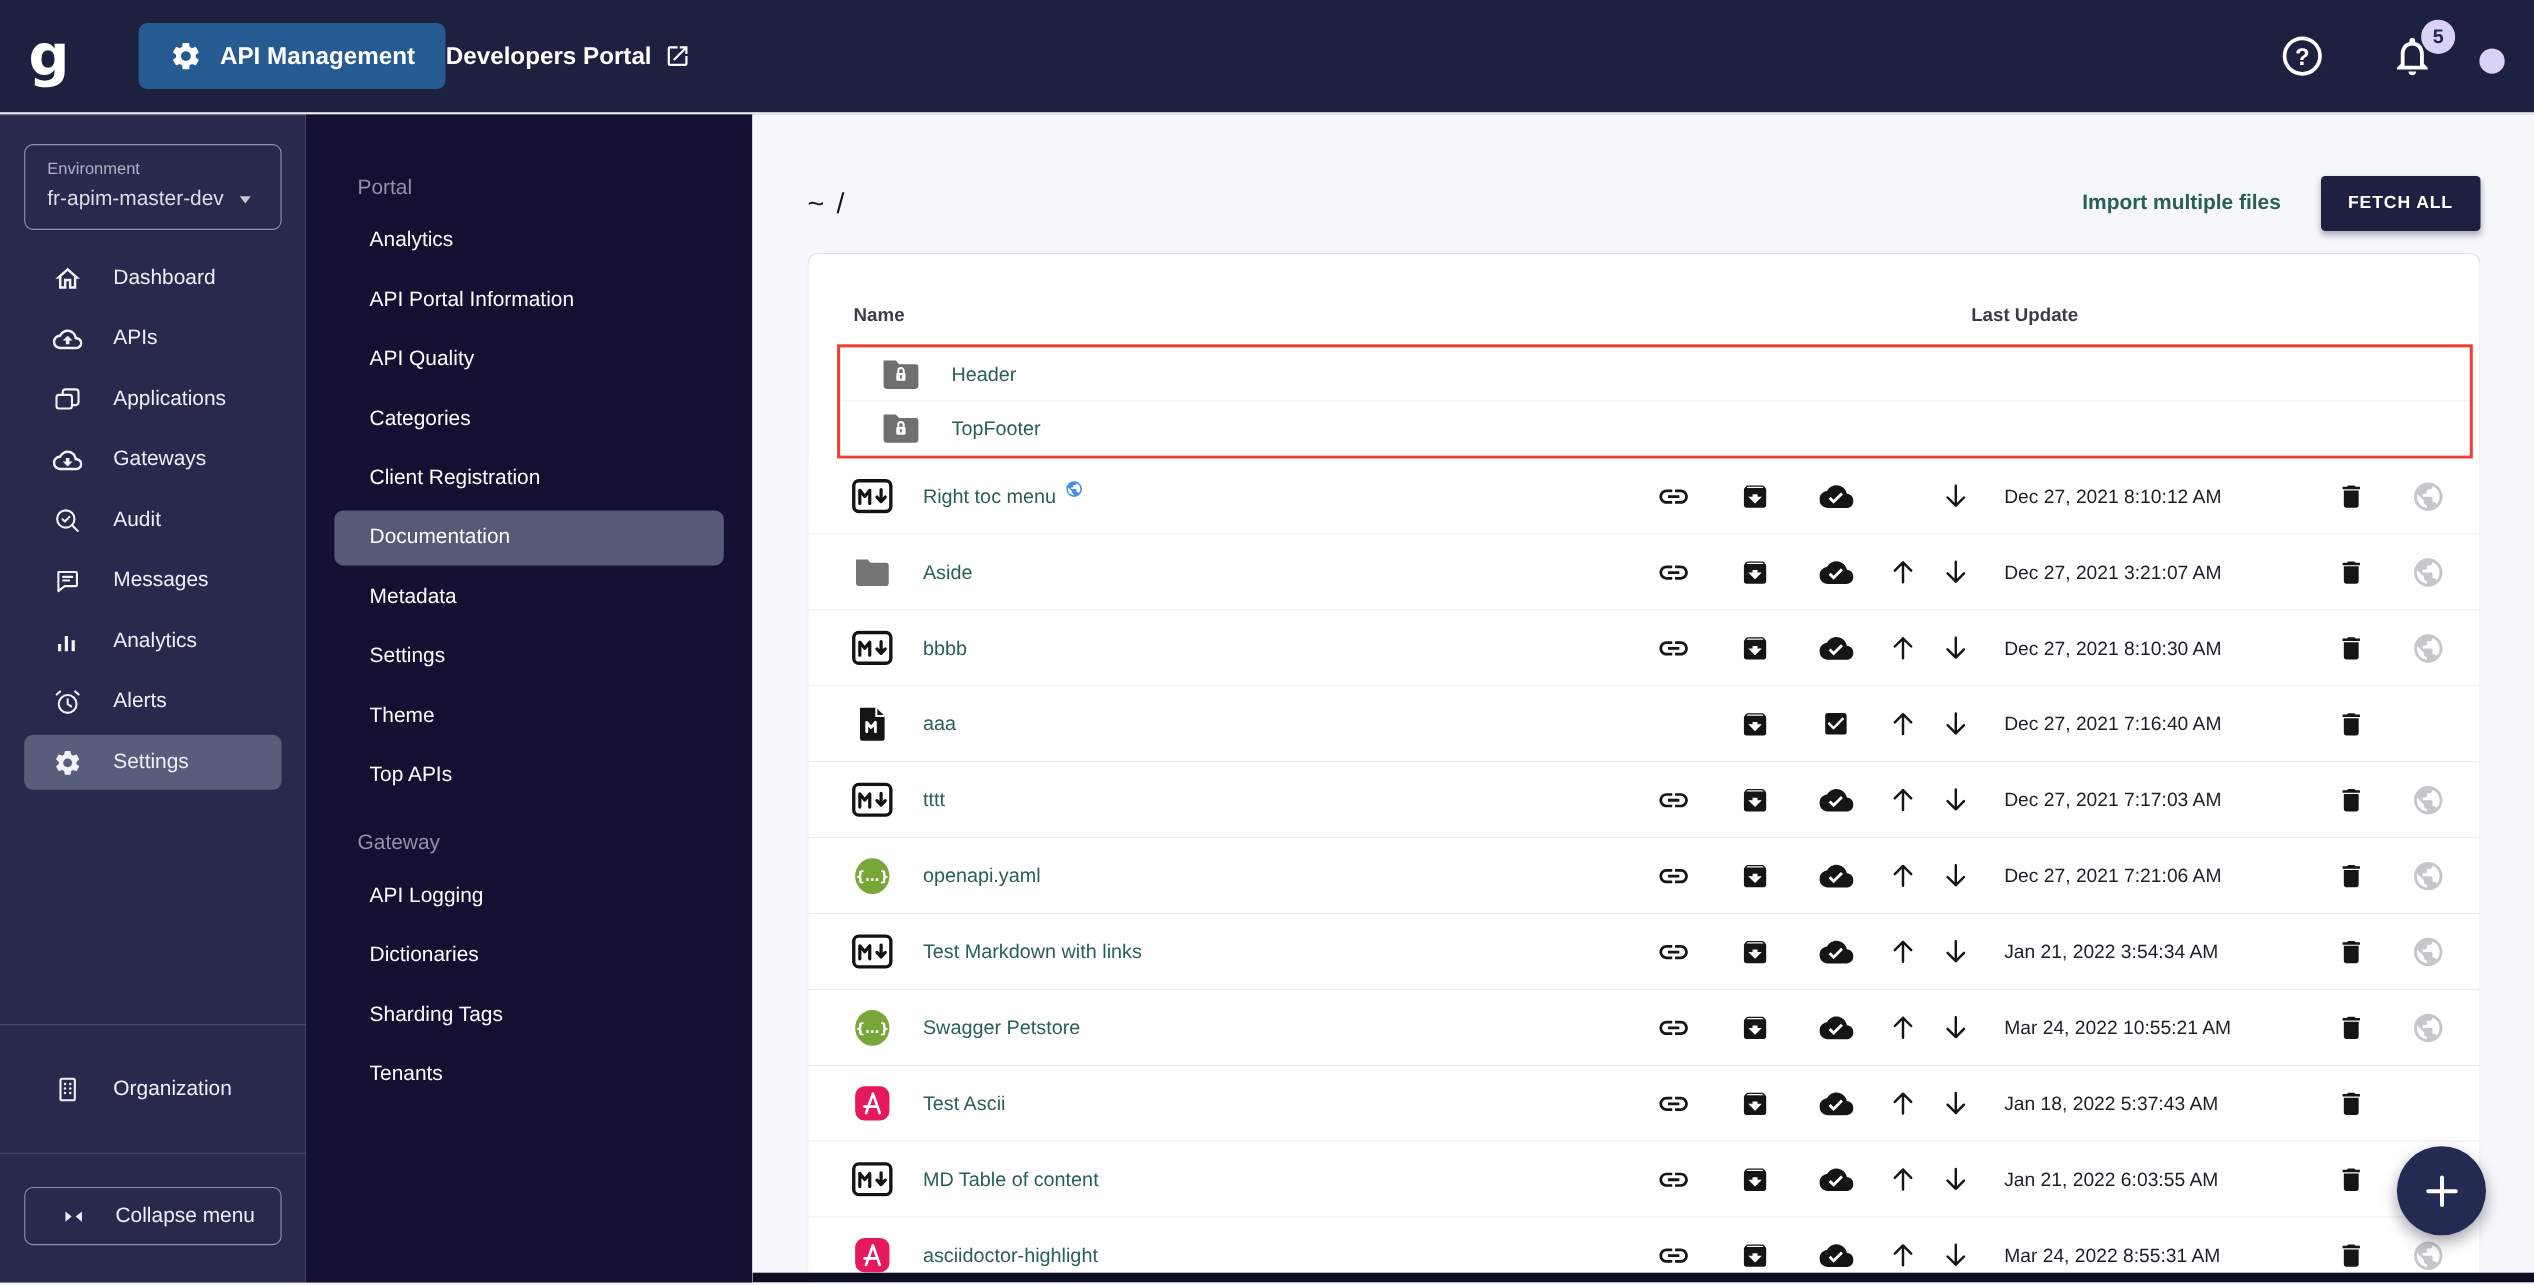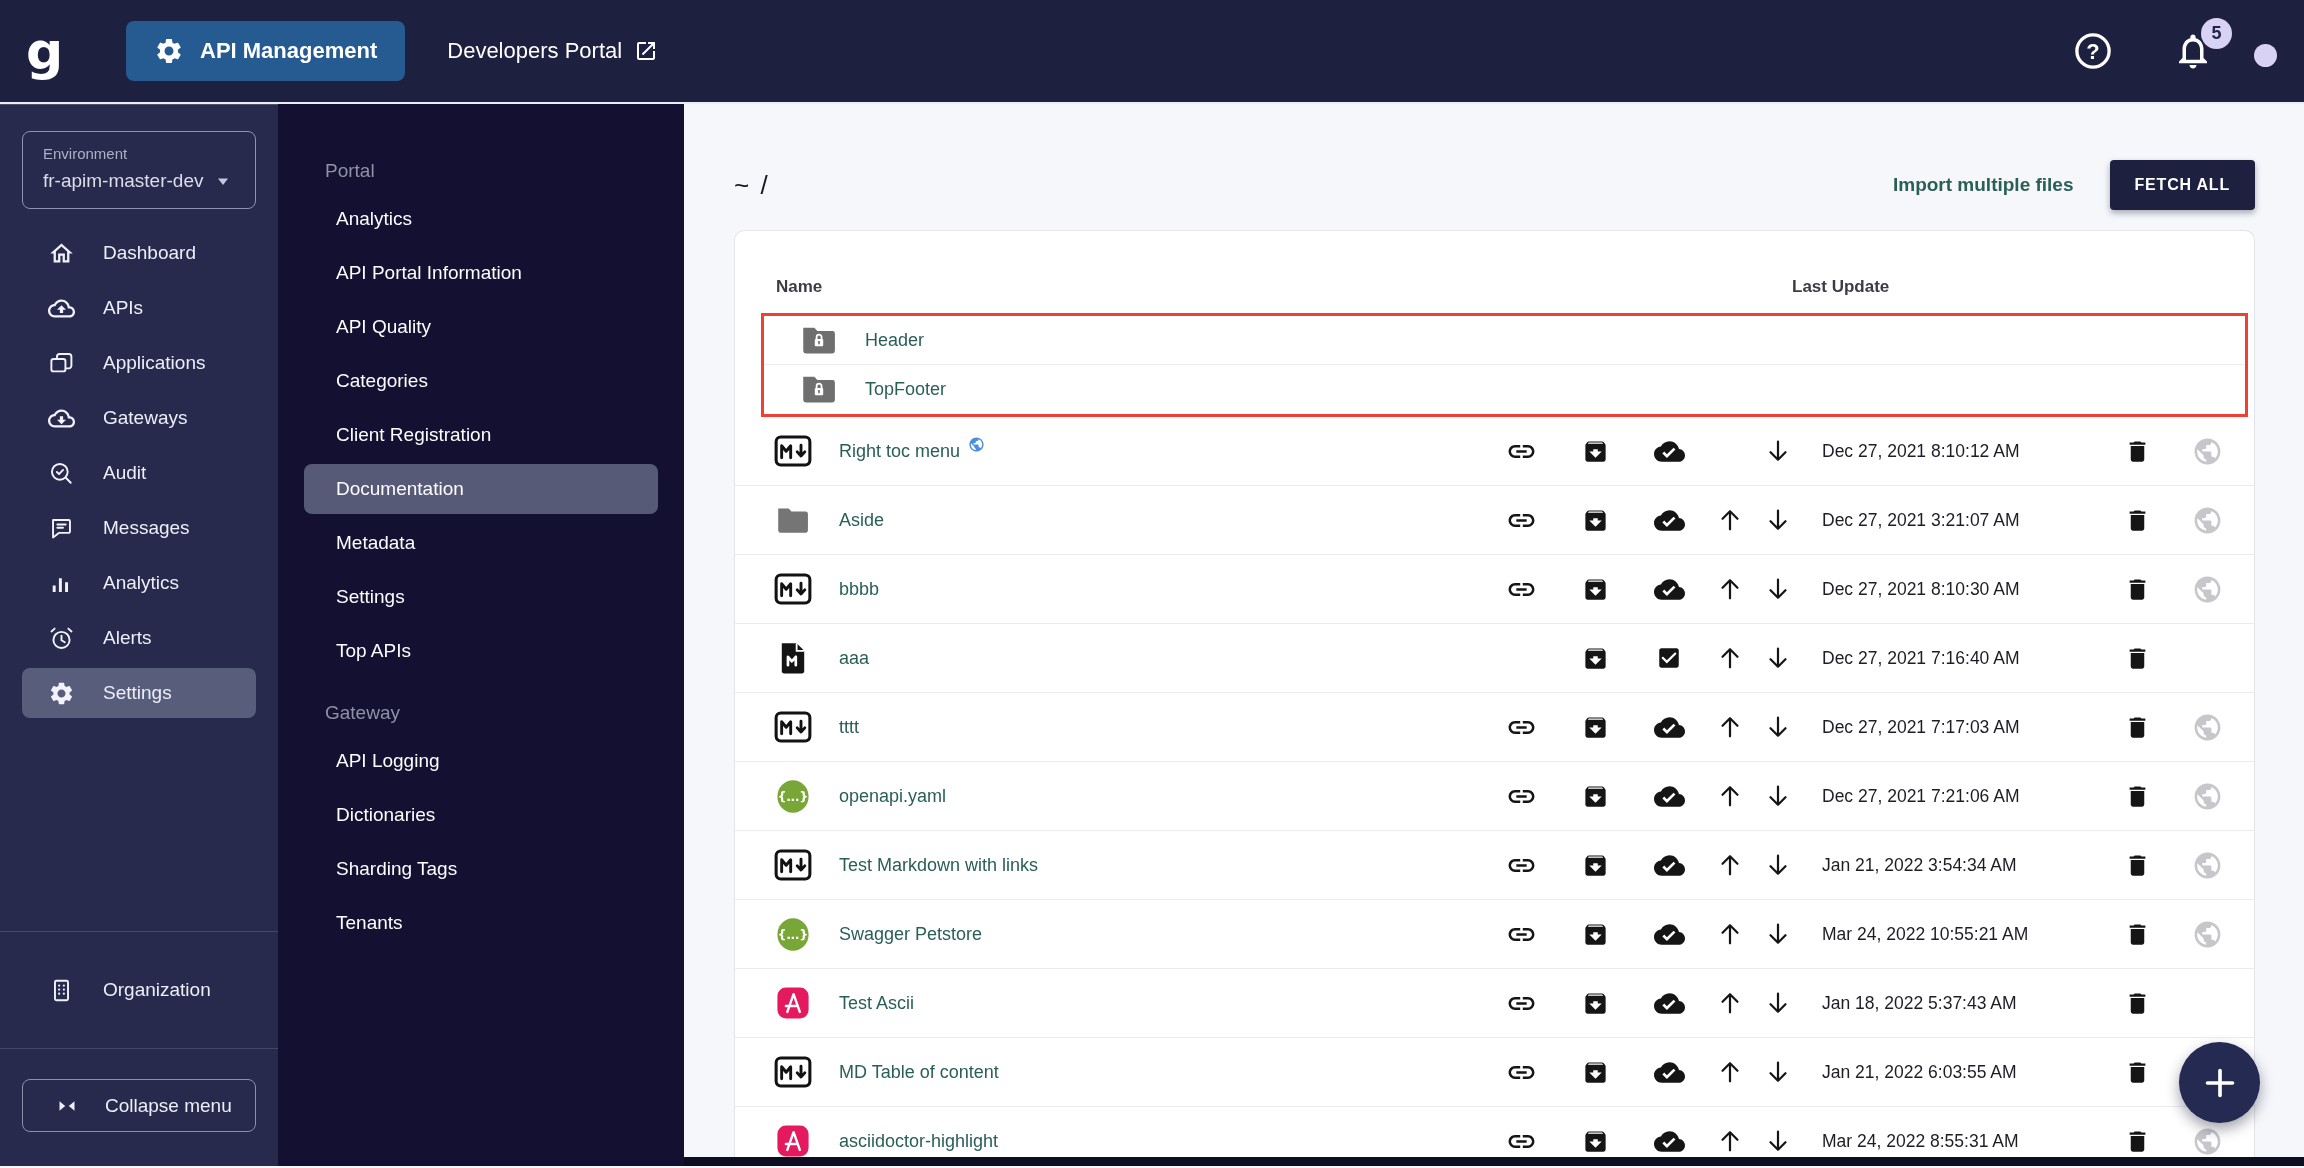--- a/index.html
+++ b/index.html
@@ -3,21 +3,21 @@
 <meta charset="utf-8">
 <style>
   * { margin:0; padding:0; box-sizing:border-box; }
   html,body { width:2304px; height:1168px; overflow:hidden; font-family:"Liberation Sans", sans-serif; background:#f6f7fb; }
 
   
   .topbar { height:104px; background:var(--topbar-bg); display:flex; align-items:center; padding:0 40px 0 26px; border-bottom:2px solid #ececf3; }
   .logo { color:#fff; font-family:"DejaVu Sans", sans-serif; font-size:52px; font-weight:bold; line-height:1; width:56px; }
   .app-btn { display:flex; align-items:center; gap:16px; background:var(--button-blue); border:none; border-radius:8px; padding:15px 28px; color:#fff; font-size:22px; font-weight:bold; margin-left:44px; cursor:pointer; font-family:inherit; }
   .app-btn .icn svg { width:30px; height:30px; }
-  .portal-link { display:flex; align-items:center; gap:12px; margin-left:42px; color:#fff; font-size:22px; font-weight:normal; text-decoration:none;justify-content:flex-end; }
+  .portal-link { display:flex; align-items:center; gap:12px; color:#fff; font-size:22px; font-weight:bold; text-decoration:none;justify-content:flex-end; }
   .portal-link .icn svg { width:24px; height:24px; }
   .tb-right { margin-left:auto; display:flex; align-items:center; }
   .tb-icon { color:#fff; cursor:pointer; display:flex; }
   .tb-icon svg { width:42px; height:42px; }
   .bell-wrap { position:relative; margin-left:58px; }
   .badge { position:absolute; top:-12px; right:-18px; width:31px; height:31px; background:var(--badge); color:#23254d; border-radius:50%; font-size:18px; font-weight:bold; display:flex; align-items:center; justify-content:center; }
   .avatar-wrap { position:relative; margin-left:50px; }
   .avatar { width:57px; height:57px; border-radius:50%; background:linear-gradient(168deg,#c9d6e6 0%,#aec3d6 30%,#e8e4d8 46%,#85a873 68%,#5f8a55 100%); cursor:pointer; }
   .status-dot { position:absolute; top:-7px; right:-13px; width:23px; height:23px; border-radius:50%; background:var(--badge); }
 
@@ -262,20 +262,21 @@
   <nav class="submenu" data-interactable="false" id="submenu">
       <div class="sub-header" data-interactable="false">Portal</div>
       <div class="sub-item" data-interactable="true">Analytics</div>
       <div class="sub-item" data-interactable="true">API Portal Information</div>
       <div class="sub-item" data-interactable="true">API Quality</div>
       <div class="sub-item" data-interactable="true">Categories</div>
       <div class="sub-item" data-interactable="true">Client Registration</div>
       <div class="sub-item active" data-interactable="true">Documentation</div>
       <div class="sub-item" data-interactable="true">Metadata</div>
       <div class="sub-item" data-interactable="true">Settings</div>
+      <div class="sub-item" data-interactable="true">Theme</div>
       <div class="sub-item" data-interactable="true">Top APIs</div>
       <div class="sub-header" data-interactable="false">Gateway</div>
       <div class="sub-item" data-interactable="true">API Logging</div>
       <div class="sub-item" data-interactable="true">Dictionaries</div>
       <div class="sub-item" data-interactable="true">Sharding Tags</div>
       <div class="sub-item" data-interactable="true">Tenants</div>
     </nav>
 
   <main class="main" data-interactable="false">
     <div class="main-header">

